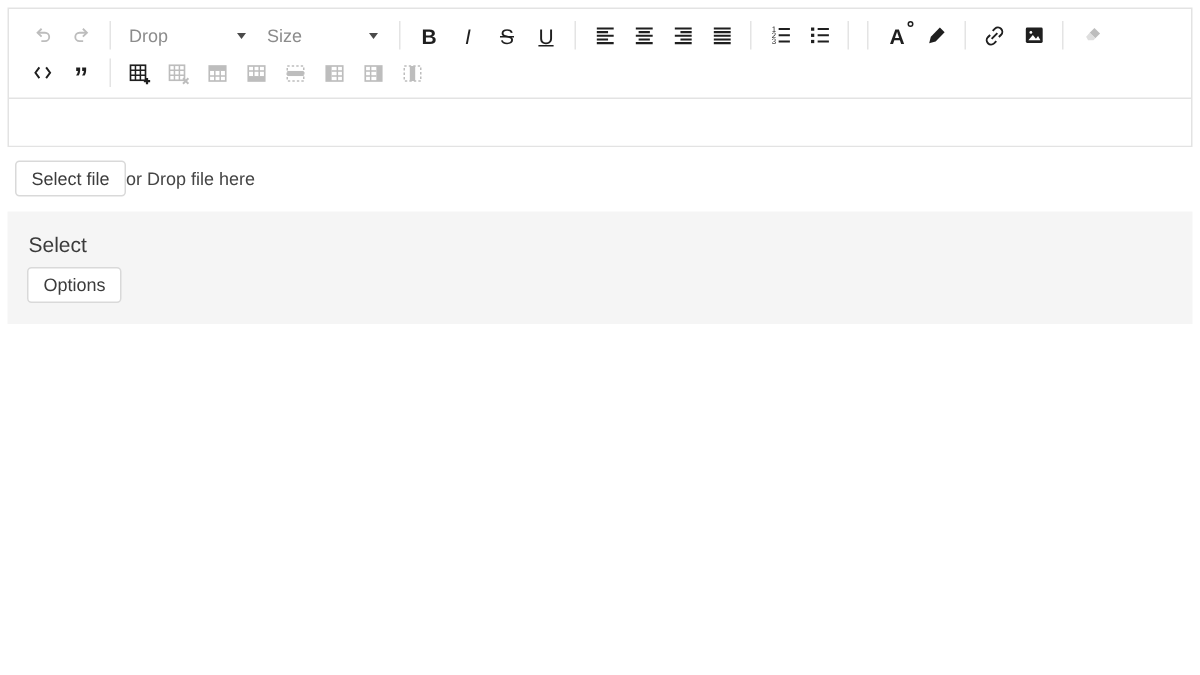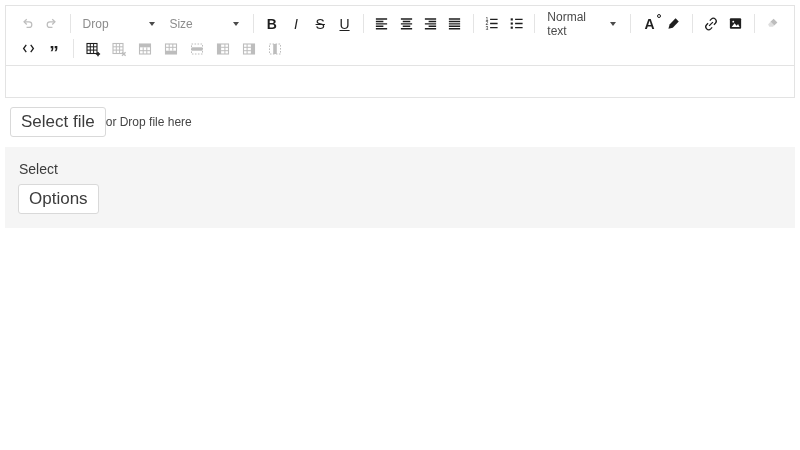--- a/index.html
+++ b/index.html
@@ -49,21 +49,21 @@
   .acolor .deg {
     position:absolute; top:-3px; right:-6px;
     width:4px; height:4px; border:1px solid #1f1f1f; border-radius:50%;
   }
   
   .editor-content { height:31px; background:#fff; }
   
   .file-row { display:flex; align-items:center; margin:9px 0 0 5px; }
   .btn {
     background:#fff; border:1px solid #d9d9d9; border-radius:3px;
-    font-family:inherit; font-size:17px; color:#3c3c3c;
+    font-family:inherit; font-size:12px; color:#3c3c3c;
     padding:4px 10px; cursor:pointer;
   }
   .drop-hint { font-size:12px; color:#454545; margin-left:0; }
   
   .options-panel {
     margin-top:10px; background:#f5f5f5;
     padding:14px 12px 14px 13px;
   }
   .options-title { font-size:14px; color:#3b3b3b; margin:0 0 7px 1px; }
 </style>
@@ -142,24 +142,20 @@
         <svg width="15" height="15" viewBox="0 0 16 16">
           <path d="M6.5 3.6h8M6.5 8h8M6.5 12.4h8" stroke="currentColor" stroke-width="1.5"></path>
           <rect x="1.8" y="2.5" width="2.3" height="2.3" fill="currentColor"></rect>
           <rect x="1.8" y="6.9" width="2.3" height="2.3" fill="currentColor"></rect>
           <rect x="1.8" y="11.3" width="2.3" height="2.3" fill="currentColor"></rect>
         </svg>
       </button>
 
       <div class="sep"></div>
 
-      <div class="tb-select dark w-head">
-        <span>Normal text</span>
-        <span class="caret"></span>
-      </div>
 
       <div class="sep"></div>
 
       <button class="tb-btn">
         <span class="acolor"><span>A</span><span class="deg"></span></span>
       </button>
       <button class="tb-btn">
         <svg width="15" height="15" viewBox="0 0 16 16">
           <path d="M10.2 2.4 l3.4 3.4 L7.2 12.4 l-4.6 1.2 1.2-4.6 Z" fill="currentColor"></path>
         </svg>

